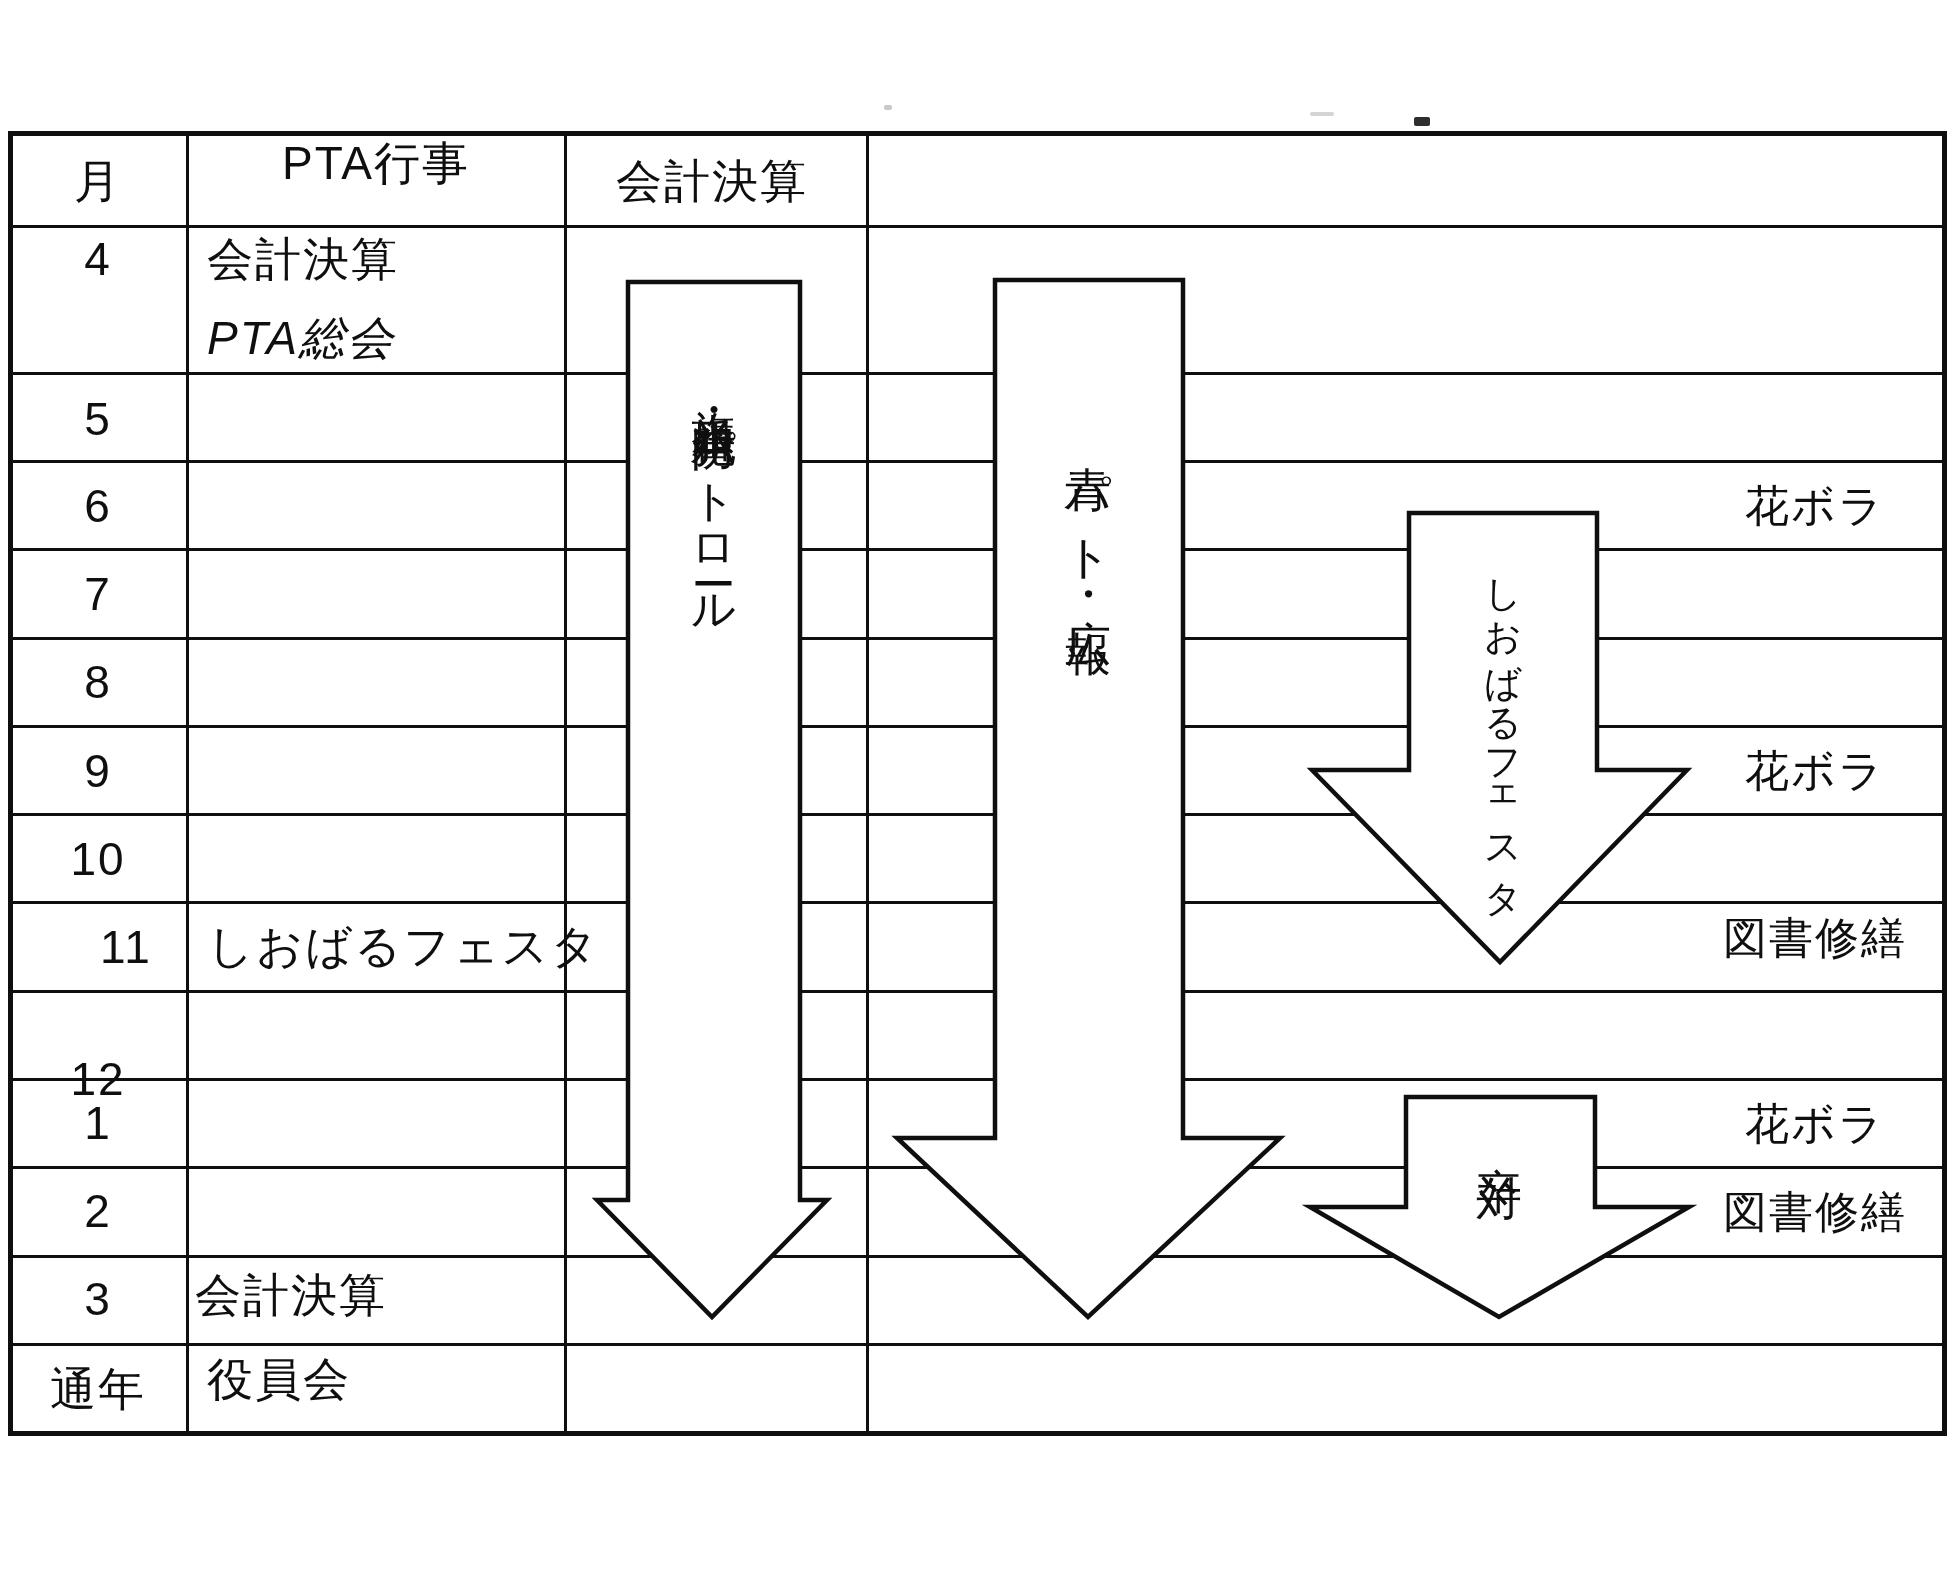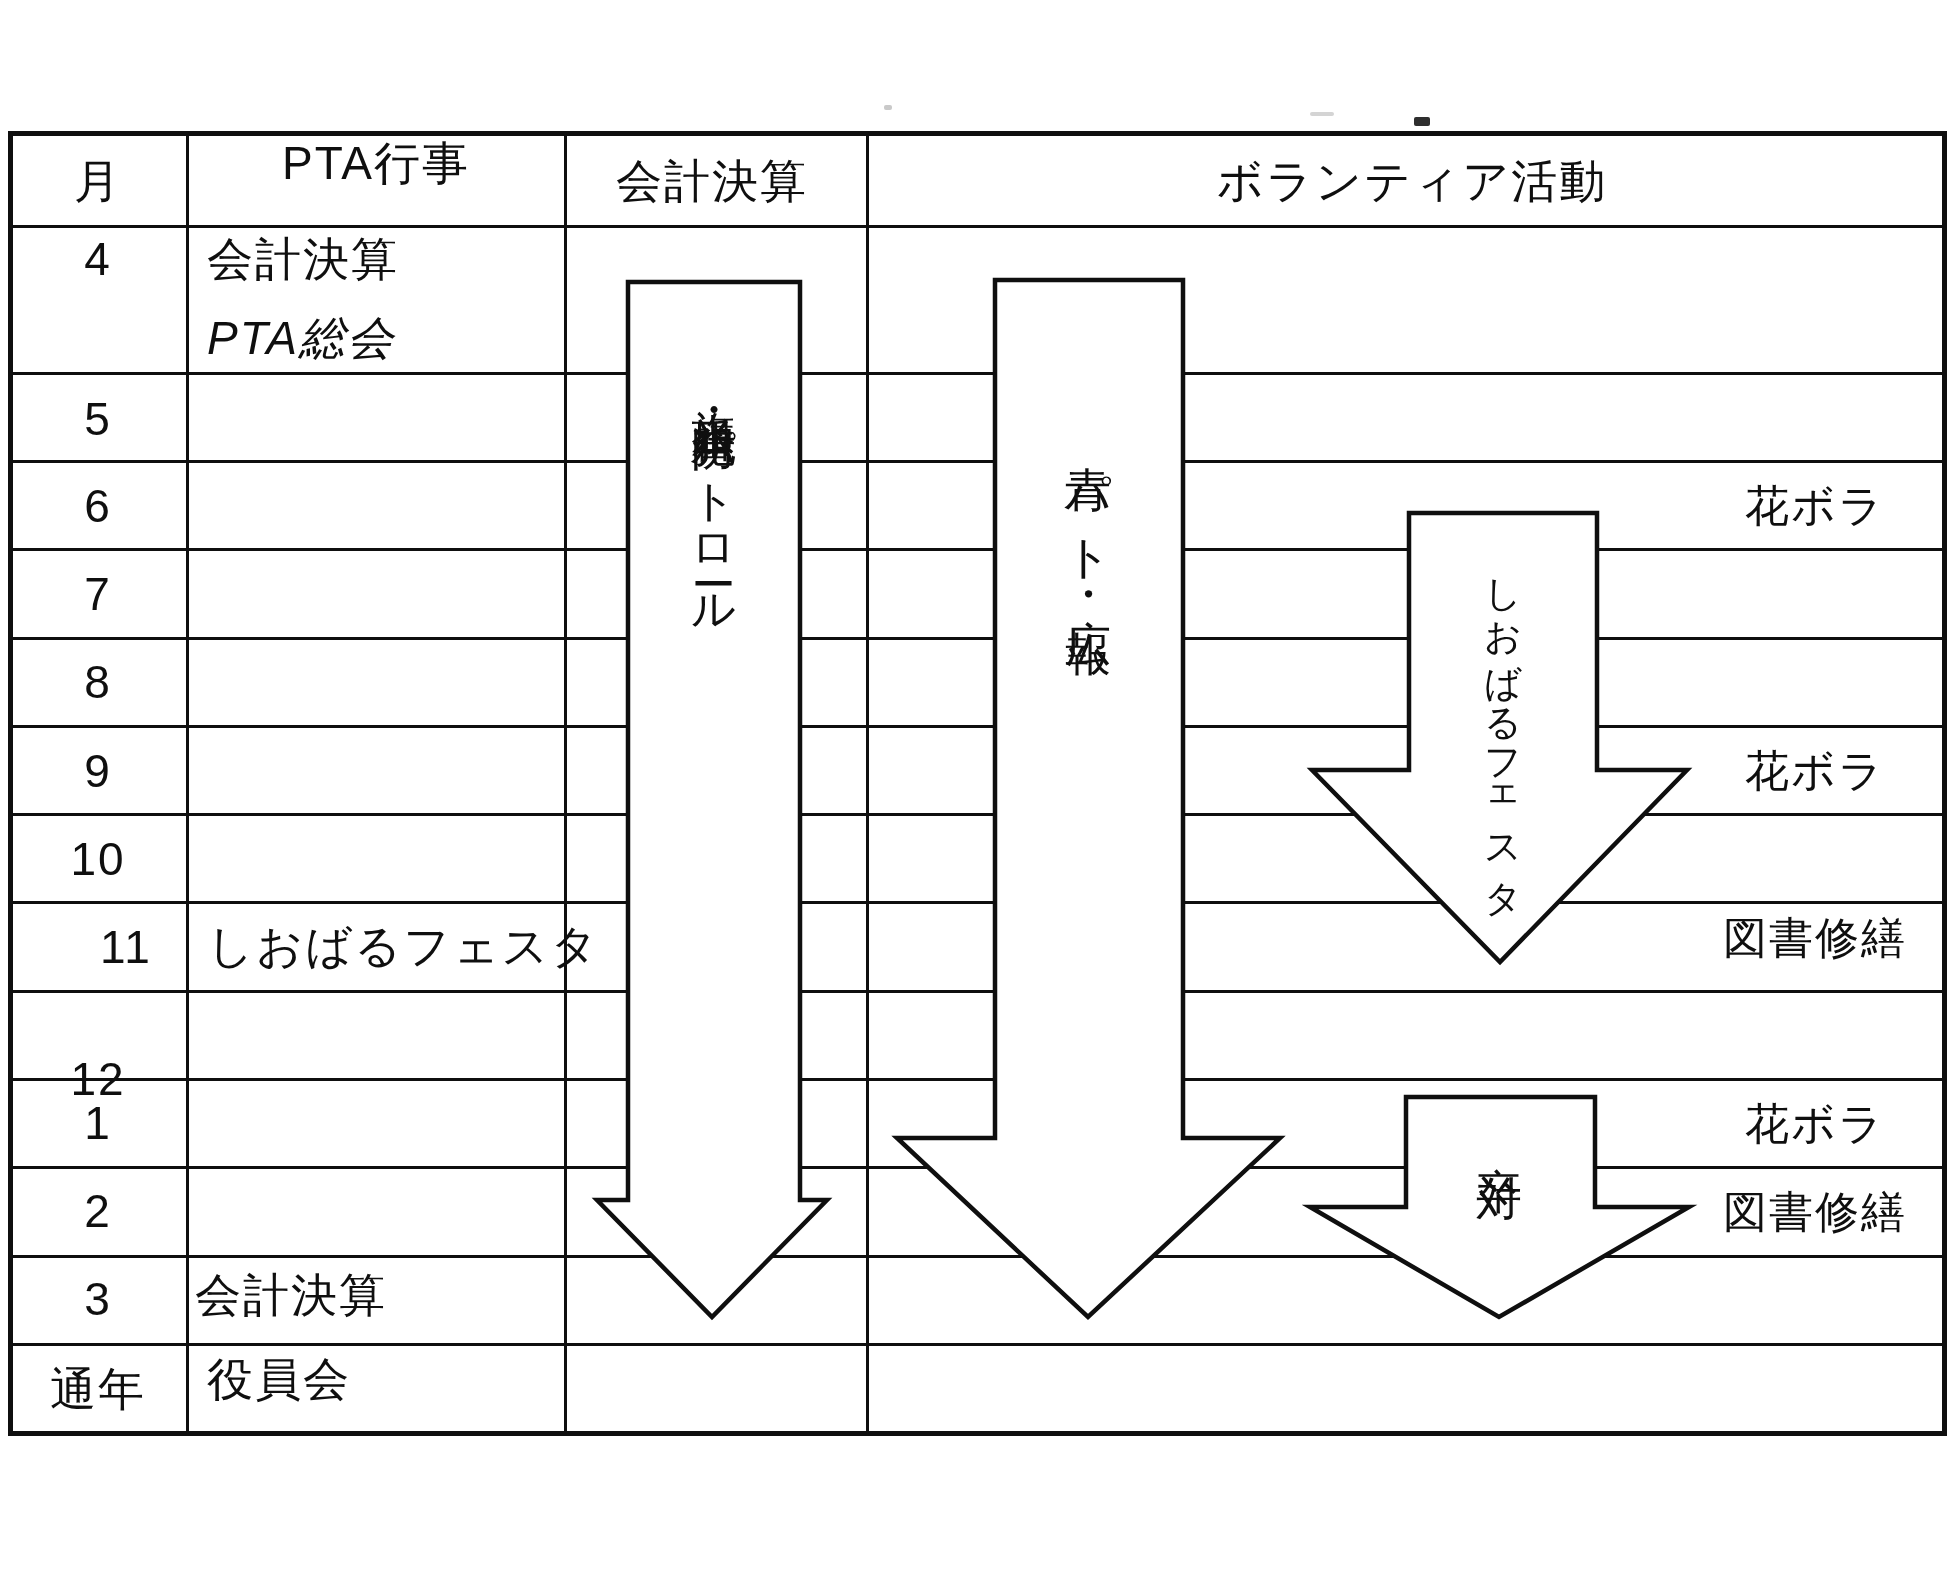--- a/index.html
+++ b/index.html
@@ -61,21 +61,20 @@
   <svg class="arrows" width="1952" height="1582" viewBox="0 0 1952 1582">
     <polygon points="628,282 800,282 800,1200 827,1200 712,1317 597,1200 628,1200"></polygon>
     <polygon points="995,280 1183,280 1183,1138 1280,1138 1088,1317 897,1138 995,1138"></polygon>
     <polygon points="1409,513 1597,513 1597,770 1687,770 1500,962 1312,770 1409,770"></polygon>
     <polygon points="1406,1097 1595,1097 1595,1207 1689,1207 1499,1317 1310,1207 1406,1207"></polygon>
   </svg>
 
   <div class="txt" style="left:98px;top:181px;">月</div>
   <div class="txt" style="left:376px;top:163px;">PTA行事</div>
   <div class="txt" style="left:712px;top:181px;">会計決算</div>
-  <div class="txt" style="left:1412px;top:181px;">ボランティア活動</div>
 
   <div class="txt" style="left:98px;top:259px;">4</div>
   <div class="txt" style="left:98px;top:419px;">5</div>
   <div class="txt" style="left:98px;top:506px;">6</div>
   <div class="txt" style="left:98px;top:594px;">7</div>
   <div class="txt" style="left:98px;top:682px;">8</div>
   <div class="txt" style="left:98px;top:771px;">9</div>
   <div class="txt" style="left:98px;top:859px;">10</div>
   <div class="txt" style="left:98px;top:947px;margin-left:28px;">11</div>
   <div class="txt" style="left:98px;top:1079px;">12</div>

